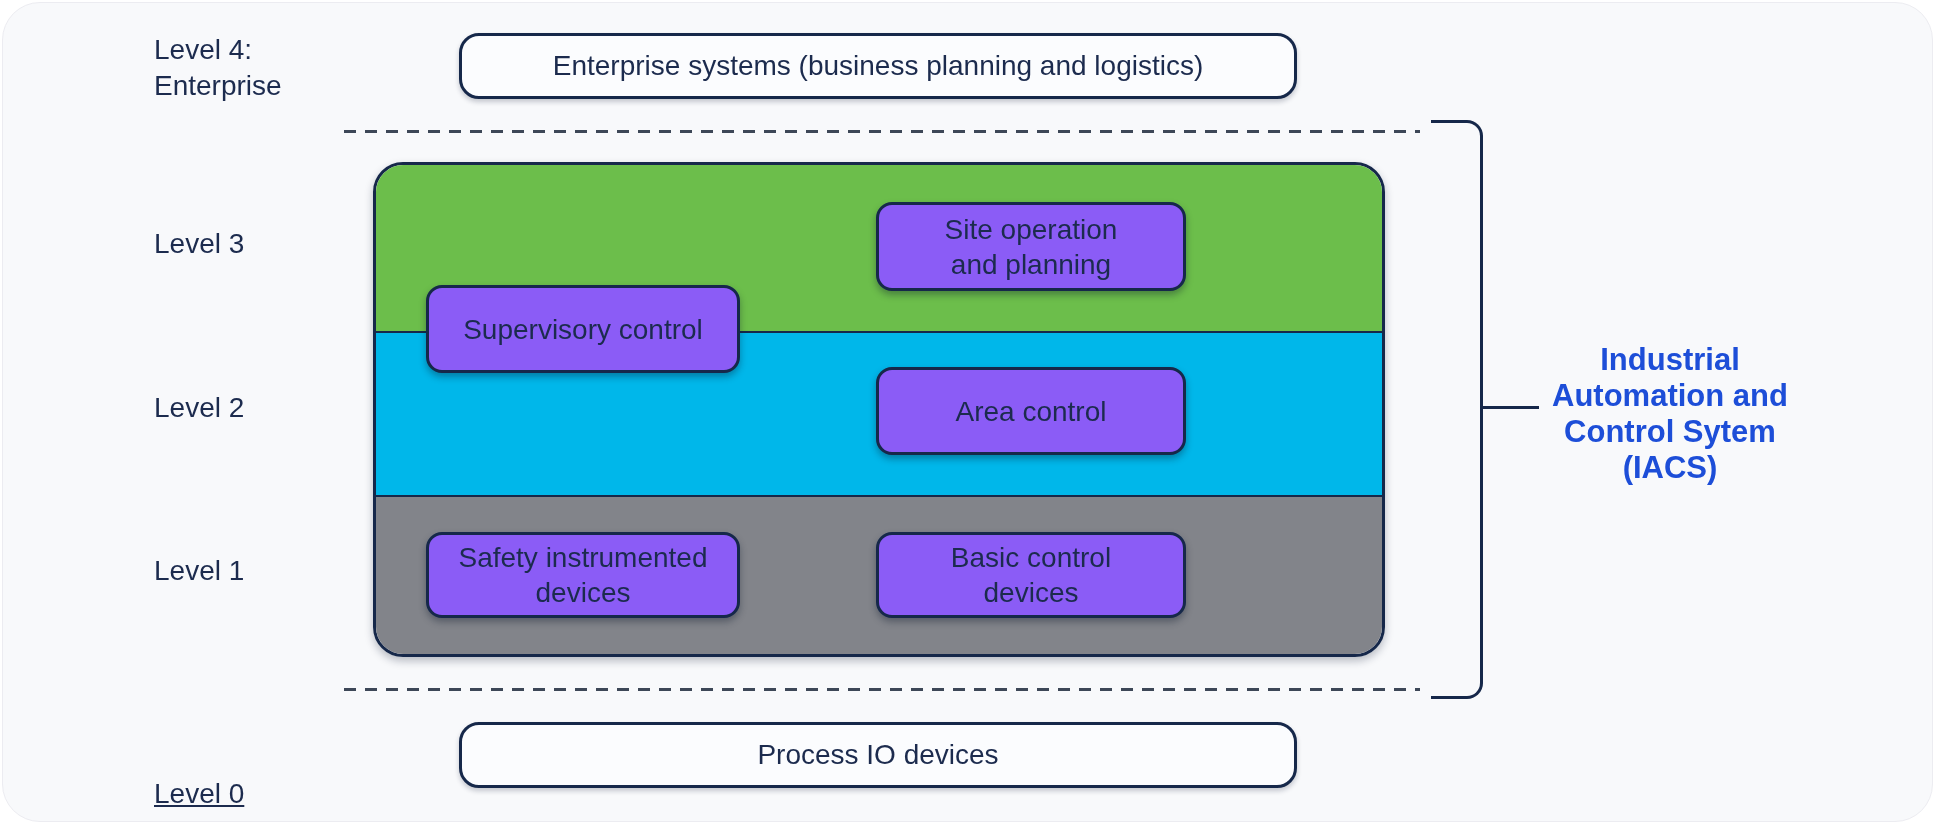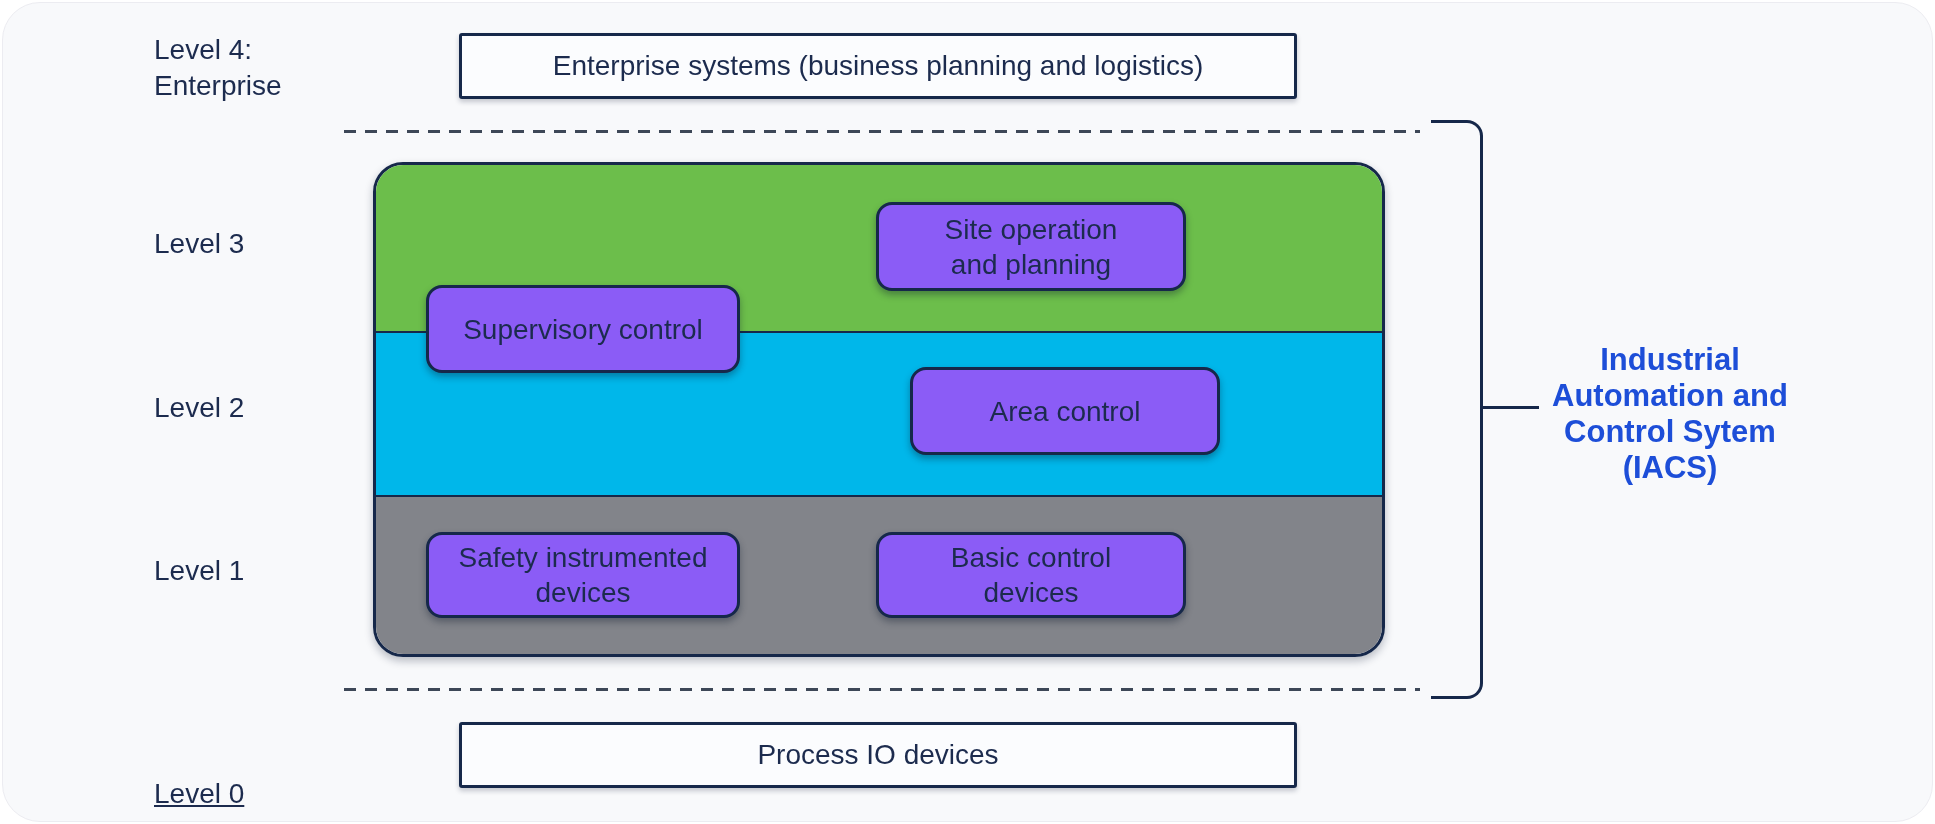--- a/index.html
+++ b/index.html
@@ -10,21 +10,21 @@
   .card{
     position:absolute;left:2px;top:2px;right:2px;bottom:2px;
     background:#f8f9fb;border:1px solid #ececf1;border-radius:38px;
   }
   .lvl-label{
     position:absolute;left:154px;font-size:28px;line-height:36px;color:#1c2b4e;
     white-space:nowrap;
   }
   .outline-box{
     position:absolute;left:459px;width:838px;height:66px;
-    background:#fbfcfe;border:3px solid #16284a;border-radius:3px;
+    background:#fbfcfe;border:3px solid #16284a;border-radius:20px;
     display:flex;align-items:center;justify-content:center;
     font-size:28px;color:#1c2b4e;box-sizing:border-box;
     box-shadow:0 3px 5px rgba(15,25,50,0.22);
   }
   .dashed{
     position:absolute;left:344px;width:1076px;height:3px;
     background:repeating-linear-gradient(90deg,#3d4757 0 12px,transparent 12px 21px);
   }
   .big-rect{
     position:absolute;left:373px;top:162px;width:1012px;height:495px;
@@ -79,21 +79,21 @@
     <div class="band gray"></div>
   </div>
 
   <div class="white-box" style="left:876px;top:202px;width:310px;height:89px;">
     <div>Site operation</div>
     <div>and planning</div>
   </div>
 
   <div class="white-box" style="left:426px;top:285px;width:314px;height:88px;">Supervisory control</div>
 
-  <div class="white-box" style="left:876px;top:367px;width:310px;height:88px;margin-left:34px;">Area control</div>
+  <div class="white-box" style="left:876px;top:367px;width:310px;height:88px;">Area control</div>
 
   <div class="white-box" style="left:426px;top:532px;width:314px;height:86px;">
     <div>Safety instrumented</div>
     <div>devices</div>
   </div>
 
   <div class="white-box" style="left:876px;top:532px;width:310px;height:86px;">
     <div>Basic control</div>
     <div>devices</div>
   </div>

